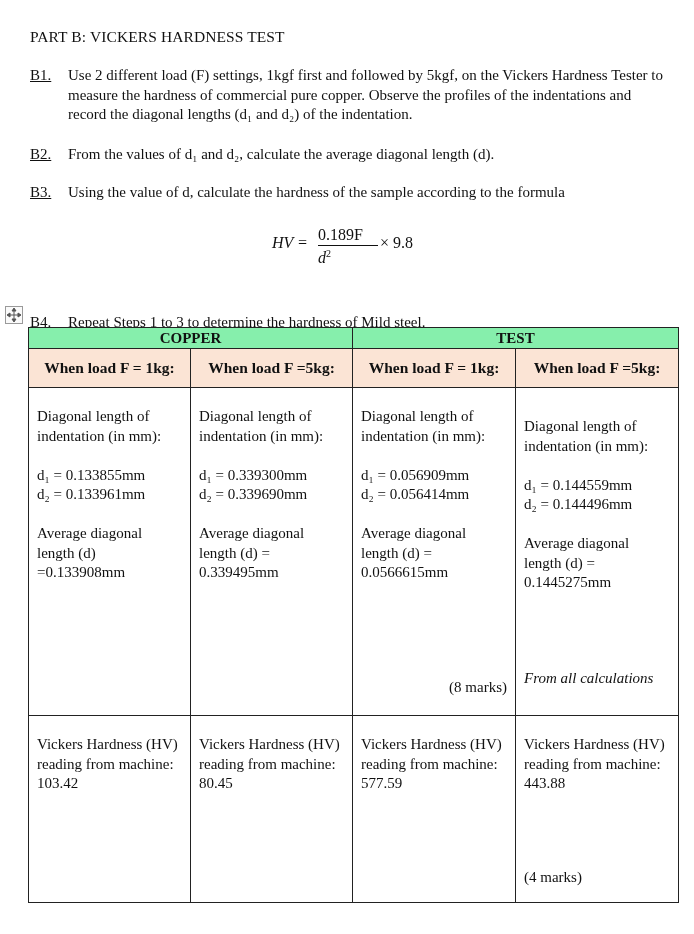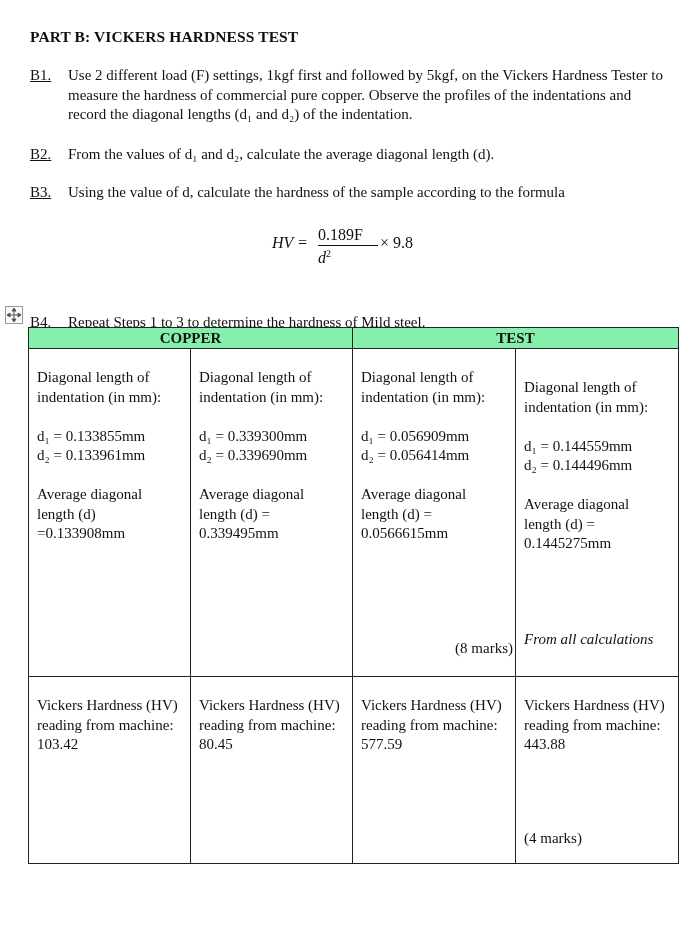--- a/index.html
+++ b/index.html
@@ -3,21 +3,21 @@
 <meta charset="utf-8">
 <style>
   html, body { margin: 0; padding: 0; background: #ffffff; }
   body {
     width: 694px; height: 934px; position: relative; overflow: hidden;
     font-family: "Liberation Serif", "DejaVu Serif", serif;
     color: #111; font-size: 15px;
   }
   .title {
     position: absolute; left: 30px; top: 28px;
-    font-weight: bold; font-size: 15.5px; letter-spacing: 0.1px;
+    font-weight: normal; font-size: 15.5px; letter-spacing: 0.1px;
   }
   .step { position: absolute; left: 30px; width: 640px; line-height: 19.5px; }
   .step .num { position: absolute; left: 0; top: 0; text-decoration: underline; }
   .step .txt { margin-left: 38px; }
   #b1 { top: 66px; }
   #b2 { top: 145px; }
   #b3 { top: 183px; }
   #b4 { top: 289px; margin-top: 24px; }
   .formula {
     position: absolute; left: 272px; top: 222px;
@@ -43,21 +43,21 @@
     border: 1px solid #222; padding: 0; vertical-align: top;
     font-size: 15px; line-height: 19.5px;
   }
   .hdr-mat { background: #86efac; height: 20px; font-weight: bold; text-align: center; vertical-align: middle !important; line-height: 19px !important; }
   .hdr-load { background: #fbe4d5; height: 38px; font-weight: bold; text-align: center; vertical-align: middle !important; font-size: 15.5px !important; }
   .cell-diag { height: 327px; position: relative; }
   .cell-hv { height: 186px; position: relative; }
   .inner { padding: 19px 8px 0 8px; }
   .inner.shift { padding-top: 29px; }
   .gap { height: 19.5px; }
-  .marks8 { position: absolute; right: 2px; top: 290px; }
+  .marks8 { position: absolute; right: 8px; top: 290px; }
   .show-calc { position: absolute; left: 8px; top: 281px; font-style: italic; white-space: nowrap; }
   .marks4 { position: absolute; left: 8px; top: 152px; }
 </style>
 </head>
 <body>
 
 <div class="title">PART B: VICKERS HARDNESS TEST</div>
 
 <div class="step" id="b1">
   <span class="num">B1.</span>
@@ -104,20 +104,26 @@
   <colgroup>
       <col style="width:162px">
       <col style="width:162px">
       <col style="width:163px">
       <col style="width:163px">
     </colgroup>
   <tbody>
       <tr>
     <td colspan="2" class="hdr-mat">COPPER</td>
     <td colspan="2" class="hdr-mat">TEST</td>
+  </tr>
+  <tr>
+    <td class="hdr-load">When load F = 1kg:</td>
+    <td class="hdr-load">When load F =5kg:</td>
+    <td class="hdr-load">When load F = 1kg:</td>
+    <td class="hdr-load">When load F =5kg:</td>
   </tr>
   <tr>
     <td class="cell-diag">
       <div class="inner">
         <div>Diagonal length of indentation (in mm):</div>
         <div class="gap"></div>
         <div>d₁ = 0.133855mm</div>
         <div>d₂ = 0.133961mm</div>
         <div class="gap"></div>
         <div>Average diagonal length (d)</div>

